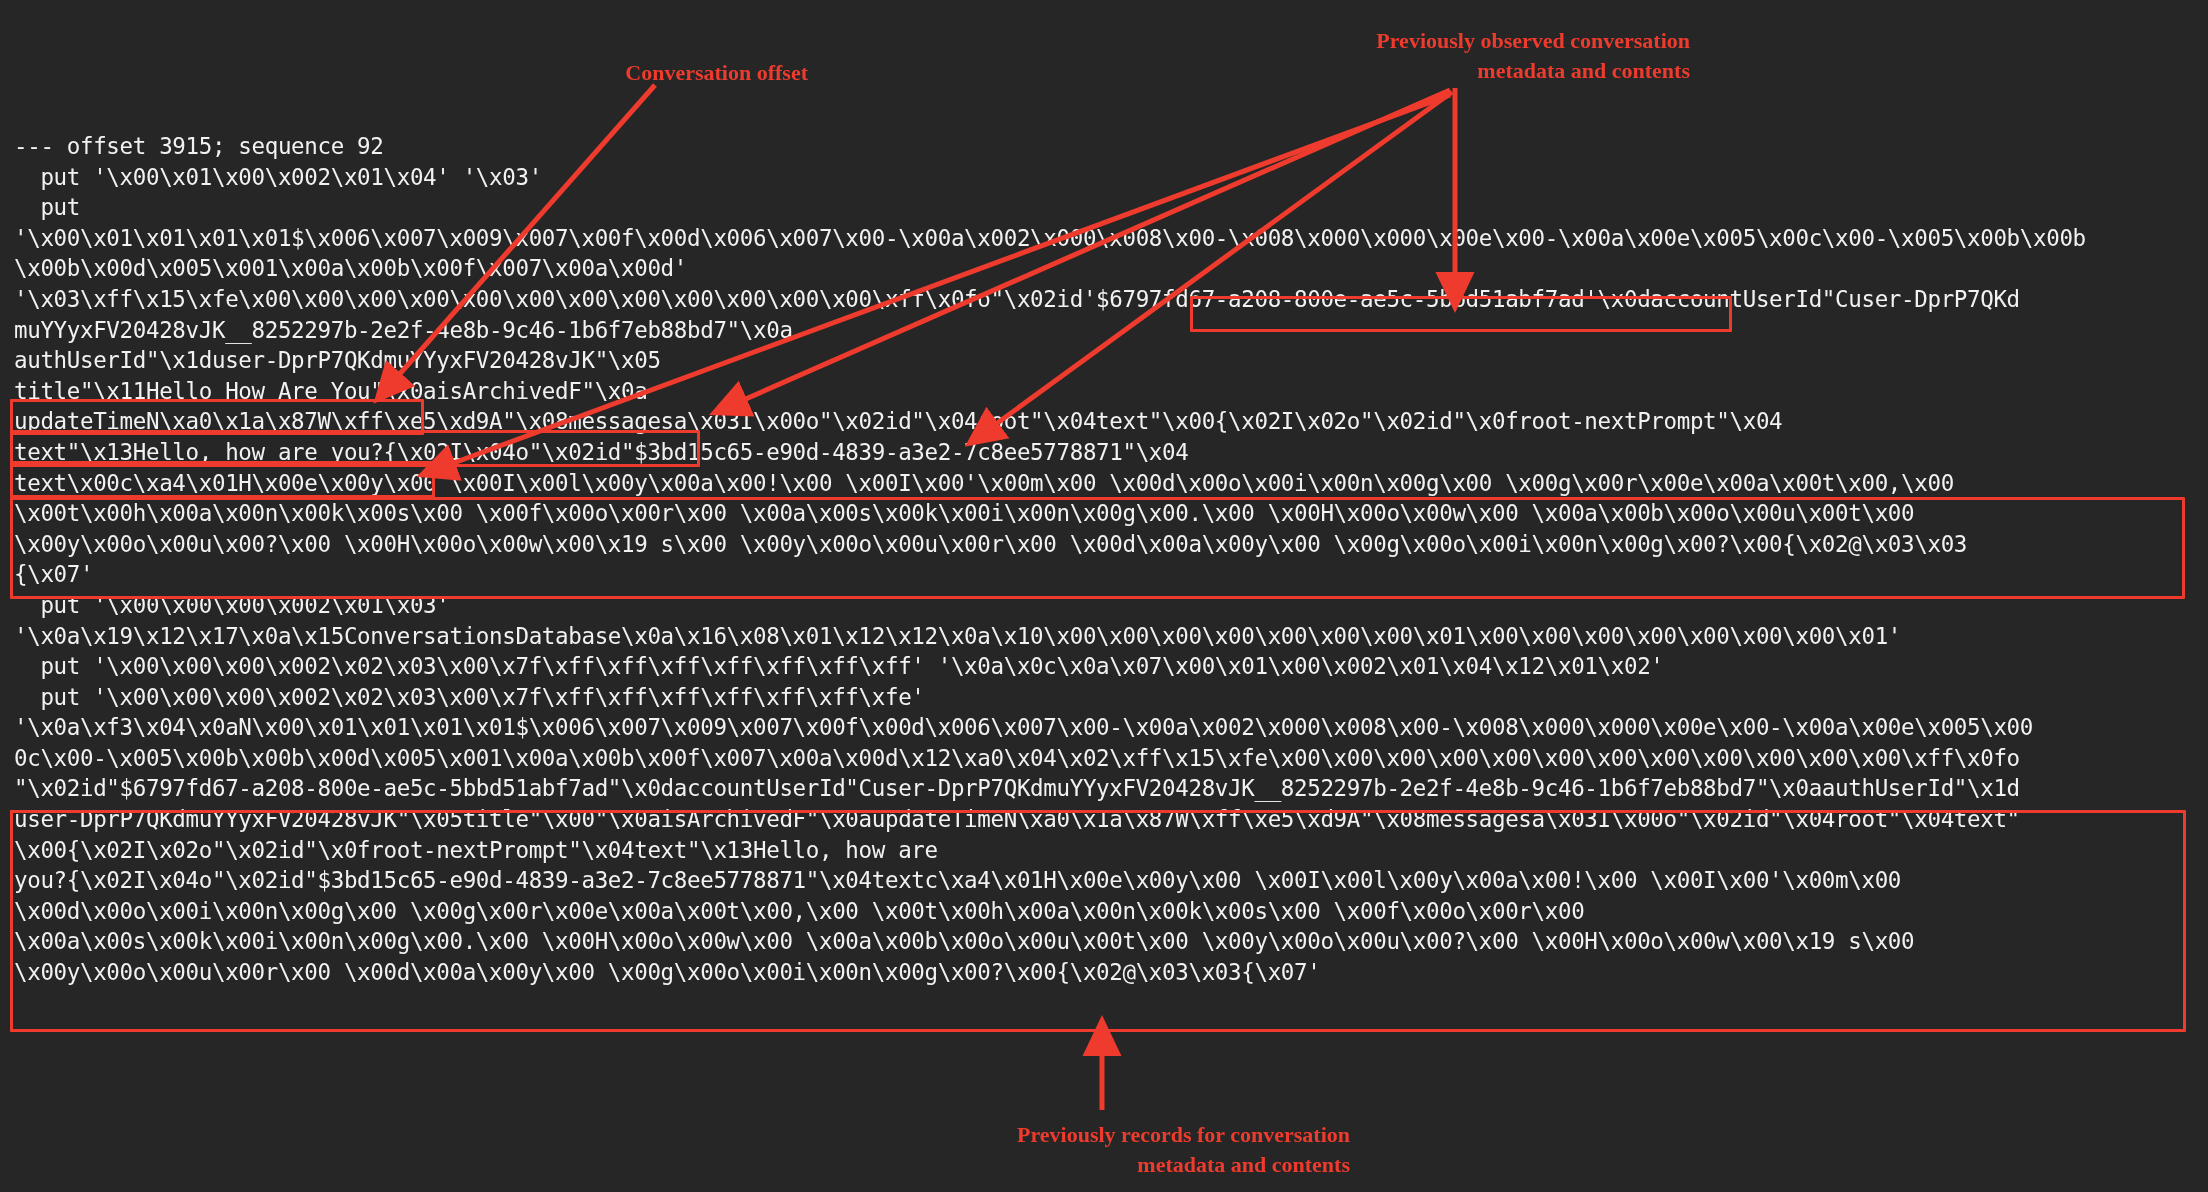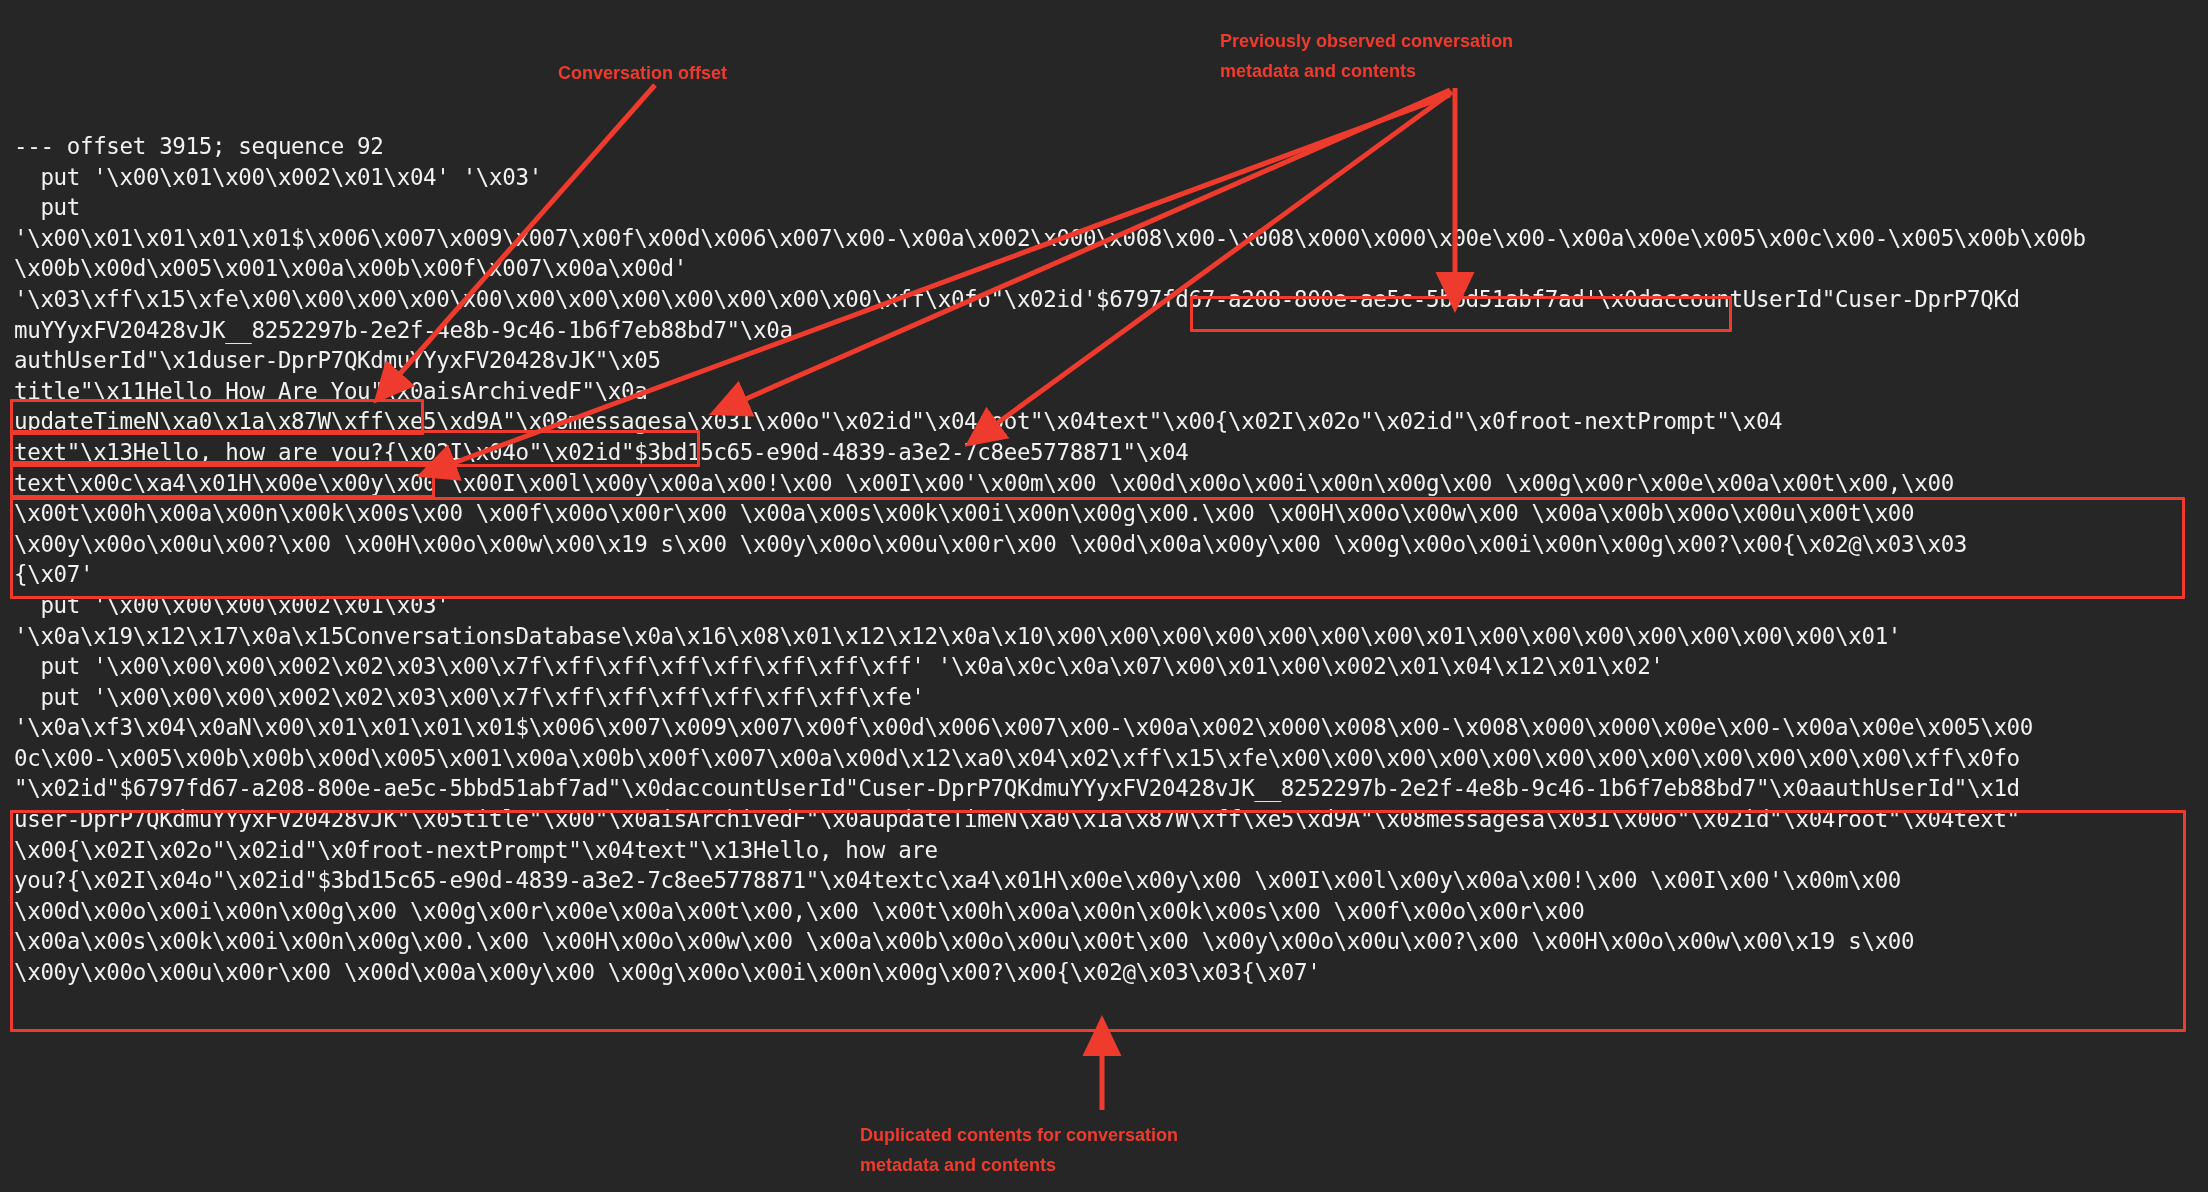--- a/index.html
+++ b/index.html
@@ -47,25 +47,25 @@
   #overlay {
     position: absolute;
     left: 0; top: 0;
     width: 2208px;
     height: 1192px;
     pointer-events: none;
   }
   .ann-label {
     position: absolute;
     color: #ef3b2d;
-    font-family: Liberation Sans, sans-serif;
+    font-family: Liberation Serif, serif;
     font-weight: bold;
-    font-size: 18px;
+    font-size: 22px;
     line-height: 30px;
-    text-align: left;
+    text-align: right;
     white-space: pre-line;
   }
   .hl-box {
     position: absolute;
     border: 3px solid #ef3b2d;
     box-sizing: border-box;
     border-radius: 1px;
   }
 </style>
 </head>
@@ -107,15 +107,15 @@
     <line x1="1450" y1="95" x2="440" y2="468" stroke="#ef3b2d" stroke-width="5" marker-end="url(#ah)"></line>
 
     <line x1="1102" y1="1110" x2="1102" y2="1040" stroke="#ef3b2d" stroke-width="5" marker-end="url(#ah)"></line>
   </svg>
 
   <div class="ann-label" style="left:558px; top:58px; width:250px;">Conversation offset</div>
 
   <div class="ann-label" style="left:1220px; top:26px; width:470px;">Previously observed conversation
 metadata and contents</div>
 
-  <div class="ann-label" style="left:860px; top:1120px; width:490px;">Duplicated contents for conversation
+  <div class="ann-label" style="left:860px; top:1120px; width:490px;">Previously records for conversation
 metadata and contents</div>
 </div>
 
 </body></html>

